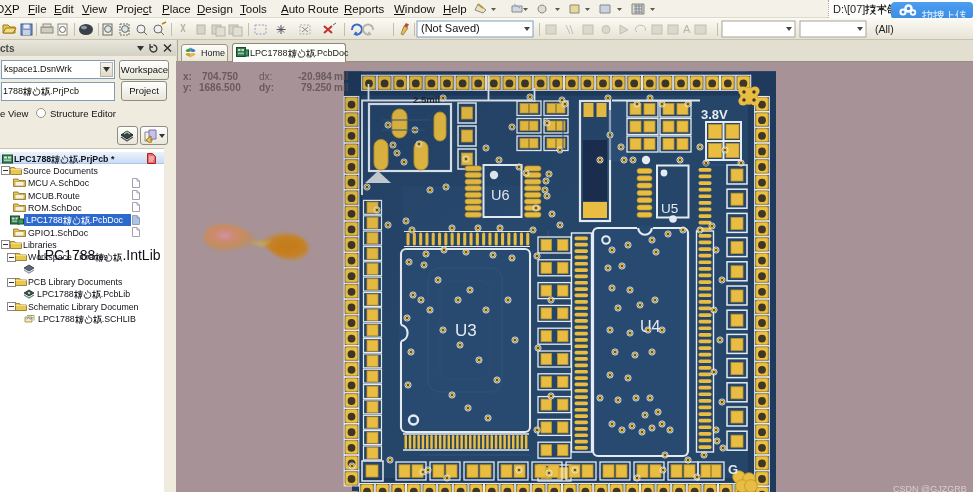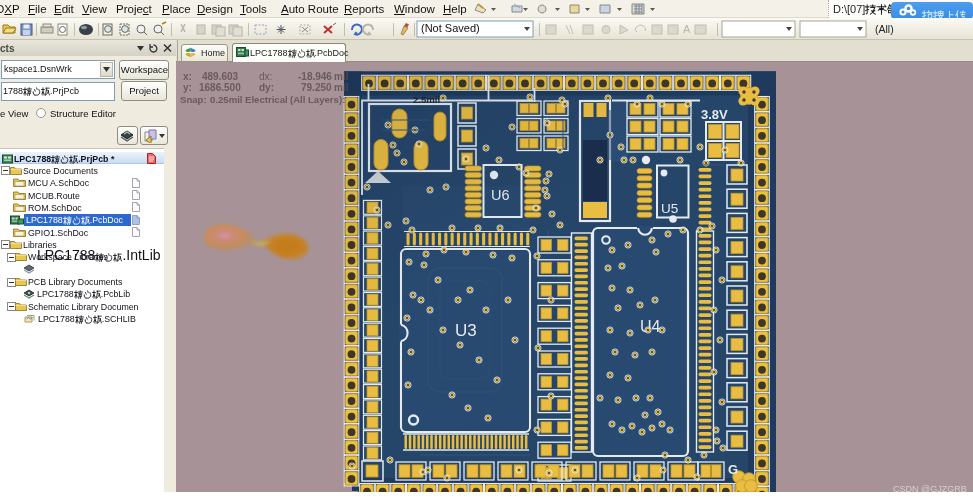--- a/index.html
+++ b/index.html
@@ -1829,38 +1829,31 @@
       </g>
 <g stroke="#35567e" stroke-width="1" fill="none">
         <path d="M382,120 H430 M382,130 H425 M548,230 V236 M610,110 V160 M700,165 H725 M420,455 H530 M563,120 V150"></path>
       </g>
 <rect x="362" y="461" width="21" height="20" fill="none" stroke="#e4ebf2" stroke-width="1.5"></rect>
 <rect x="366" y="465" width="12" height="12" fill="#e9bd41" stroke="#bf952a" stroke-width="0.8"></rect>
 <rect x="344" y="71.5" width="432" height="429" fill="url(#bsh)" opacity="0.5"></rect>
 </svg>
 <div class="abs" style="left:0;top:70.5px;width:973px;height:12px">
       <span class="abs tt" style="left:183px;top:0;font-size:10px;font-weight:bold;color:rgba(90,76,80,0.8)">x:</span>
-      <span class="abs tt" style="left:202px;top:0;font-size:10px;font-weight:bold;color:rgba(90,76,80,0.8)">489.603</span>
+      <span class="abs tt" style="left:202px;top:0;font-size:10px;font-weight:bold;color:rgba(90,76,80,0.8)">704.750</span>
       <span class="abs tt" style="left:259px;top:0;font-size:10px;font-weight:normal;color:rgba(90,76,80,0.8)">dx:</span>
-      <span class="abs tt" style="left:298px;top:0;font-size:10px;font-weight:bold;color:rgba(90,76,80,0.8)">-18.946</span>
+      <span class="abs tt" style="left:298px;top:0;font-size:10px;font-weight:bold;color:rgba(90,76,80,0.8)">-20.984</span>
       <span class="abs tt" style="left:334px;top:0;font-size:10px;font-weight:bold;color:rgba(90,76,80,0.8)">mil</span>
     </div>
 <div class="abs" style="left:0;top:82px;width:973px;height:12px">
       <span class="abs tt" style="left:183px;top:0;font-size:10px;font-weight:bold;color:rgba(90,76,80,0.8)">y:</span>
       <span class="abs tt" style="left:199px;top:0;font-size:10px;font-weight:bold;color:rgba(90,76,80,0.8)">1686.500</span>
       <span class="abs tt" style="left:259px;top:0;font-size:10px;font-weight:bold;color:rgba(90,76,80,0.8)">dy:</span>
       <span class="abs tt" style="left:301px;top:0;font-size:10px;font-weight:bold;color:rgba(90,76,80,0.8)">79.250</span>
       <span class="abs tt" style="left:334px;top:0;font-size:10px;font-weight:bold;color:rgba(90,76,80,0.8)">mil</span>
-    </div>
-<div class="abs" style="left:0;top:93.5px;width:973px;height:12px">
-      <span class="abs tt" style="left:180px;top:0;font-size:9.6px;font-weight:bold;color:rgba(90,76,80,0.8)">Snap:</span>
-      <span class="abs tt" style="left:210px;top:0;font-size:9.6px;font-weight:bold;color:rgba(90,76,80,0.8)">0.25mil</span>
-      <span class="abs tt" style="left:245px;top:0;font-size:9.6px;font-weight:bold;color:rgba(90,76,80,0.8)">Electrical</span>
-      <span class="abs tt" style="left:290px;top:0;font-size:9.6px;font-weight:bold;color:rgba(90,76,80,0.8)">(All</span>
-      <span class="abs tt" style="left:308px;top:0;font-size:9.6px;font-weight:bold;color:rgba(90,76,80,0.8)">Layers):</span>
     </div>
 <div class="abs tt" style="left:413px;top:93.5px;font-size:9.6px;font-weight:bold;color:rgba(28,28,32,0.9)">2.5mil</div>
 <svg class="abs" style="left:176px;top:62px" width="797" height="438" viewBox="176 62 797 438">
 <defs>
 <radialGradient id="bl2" cx="38%" cy="42%">
           <stop offset="0%" stop-color="#d392ae"></stop>
           <stop offset="35%" stop-color="#cc8a74"></stop>
           <stop offset="75%" stop-color="#c78c5c"></stop>
           <stop offset="100%" stop-color="#bd8d58" stop-opacity="0.55"></stop>
         </radialGradient>

